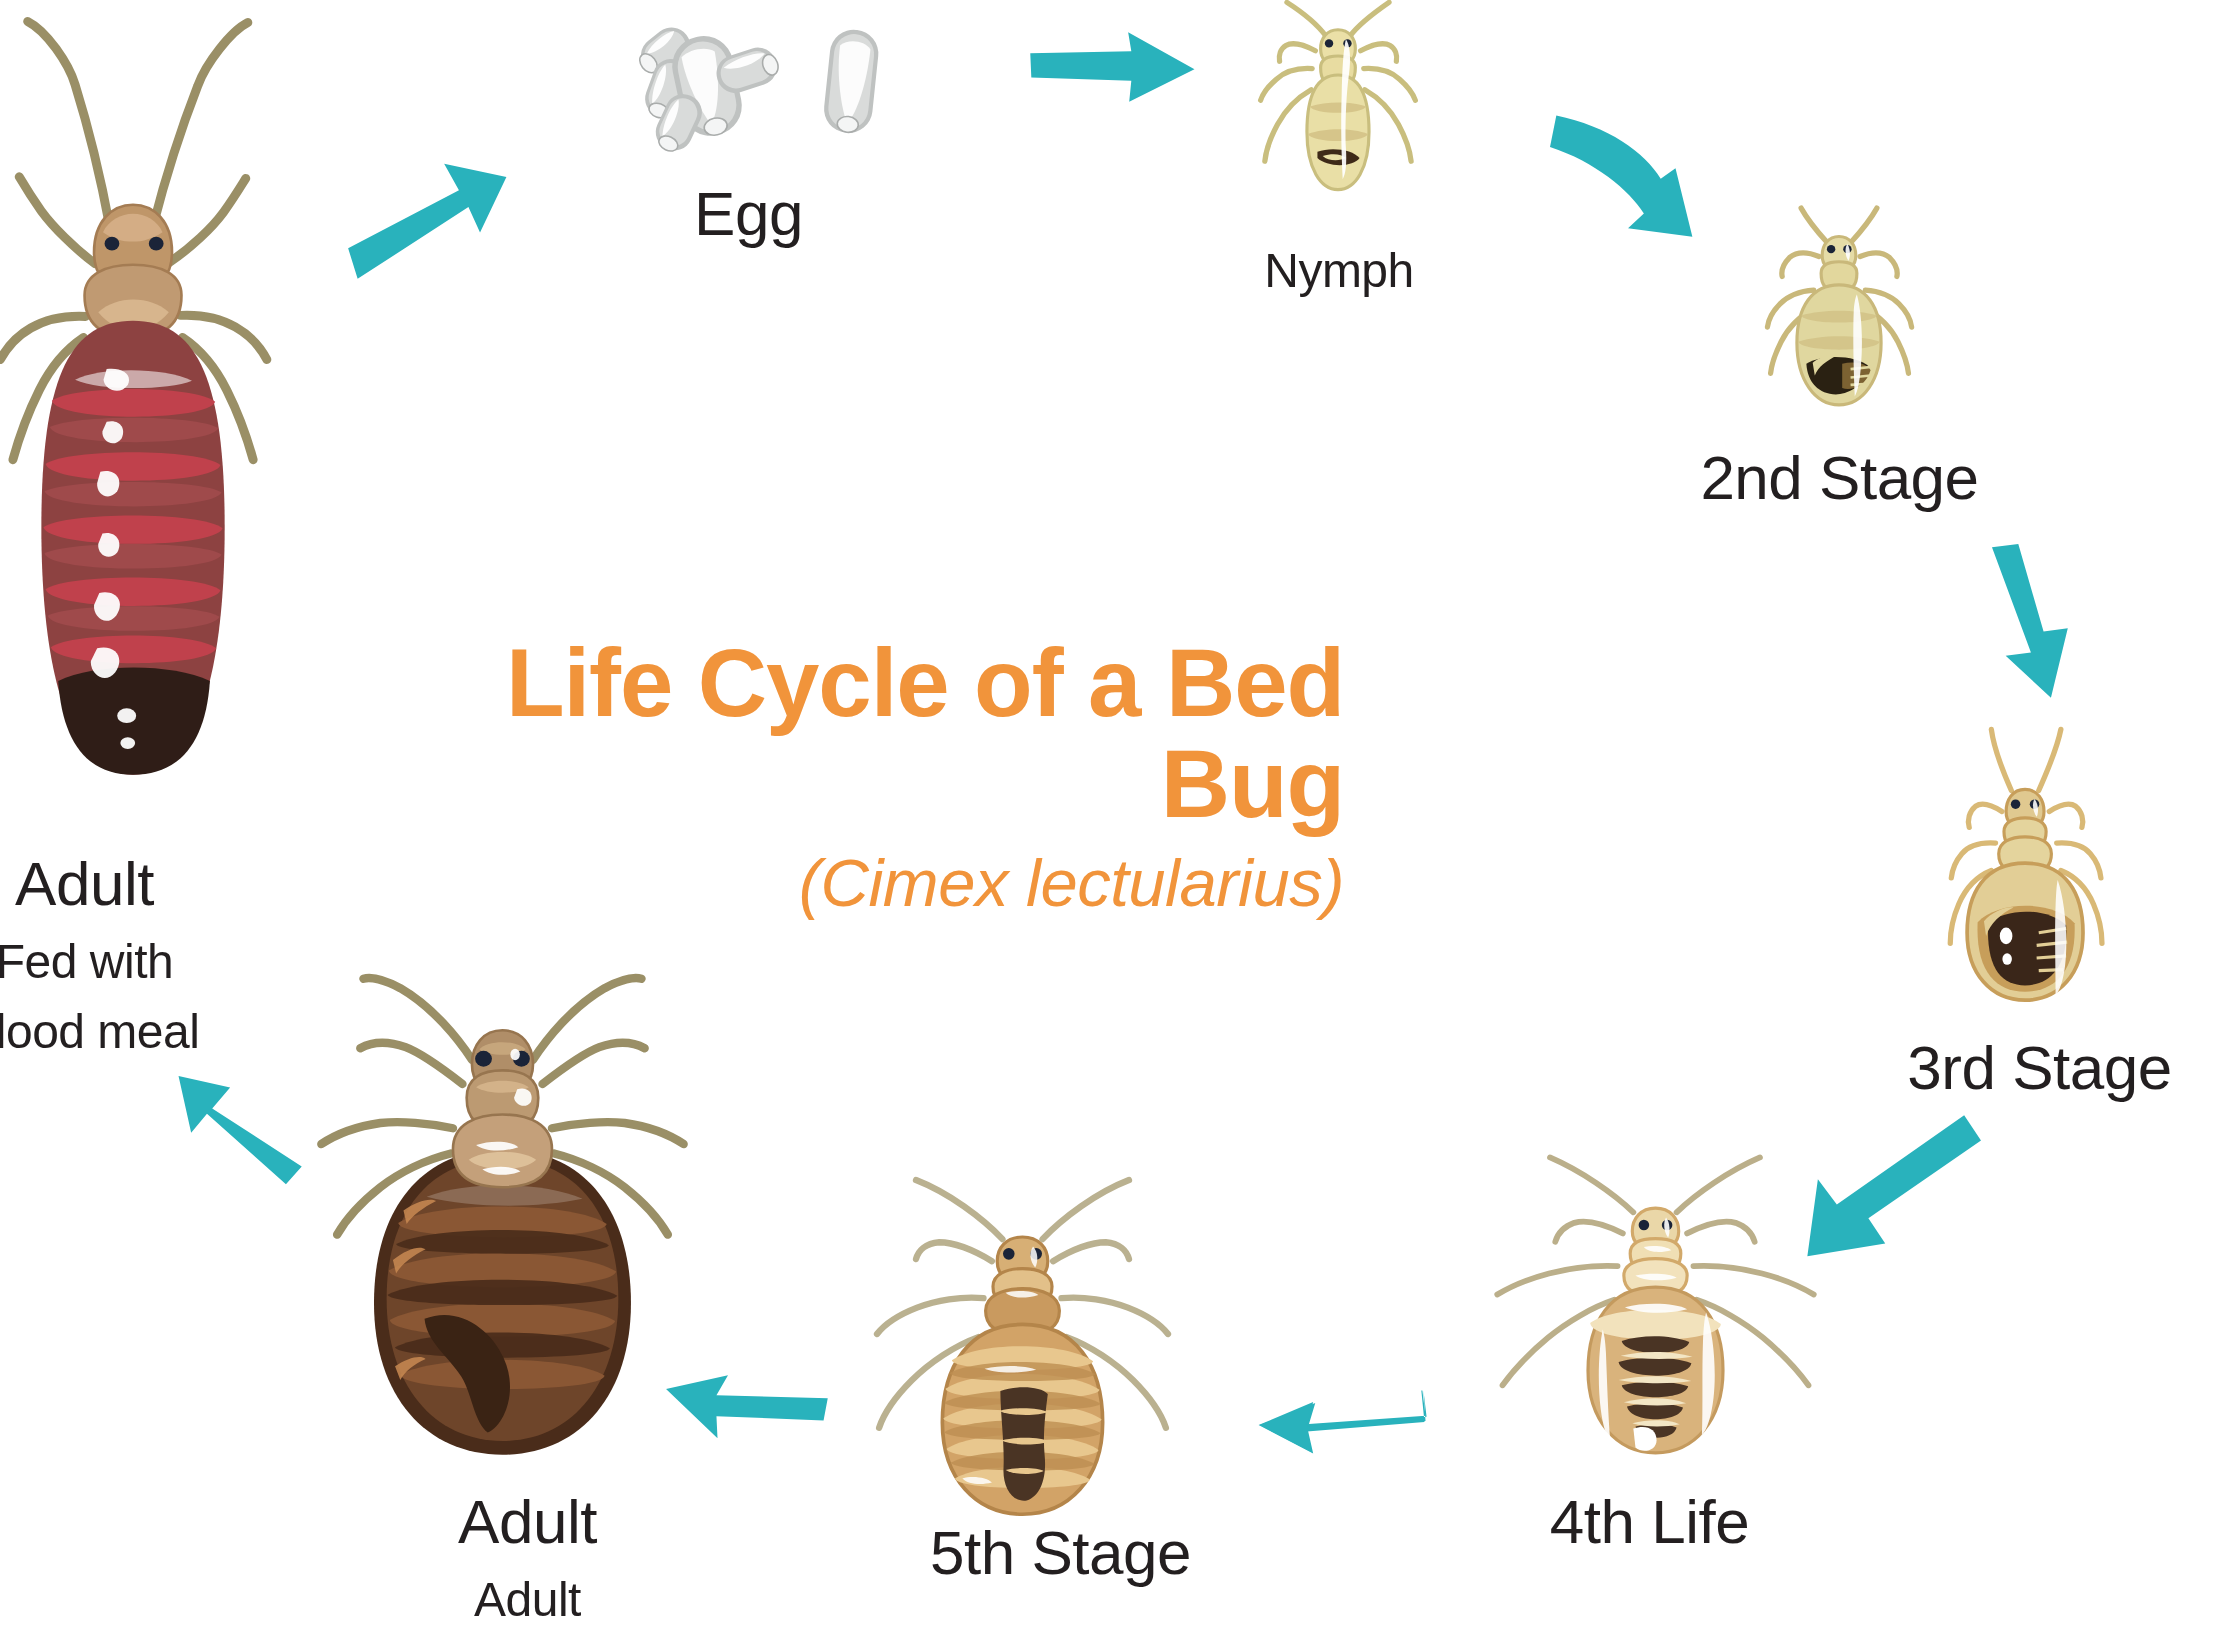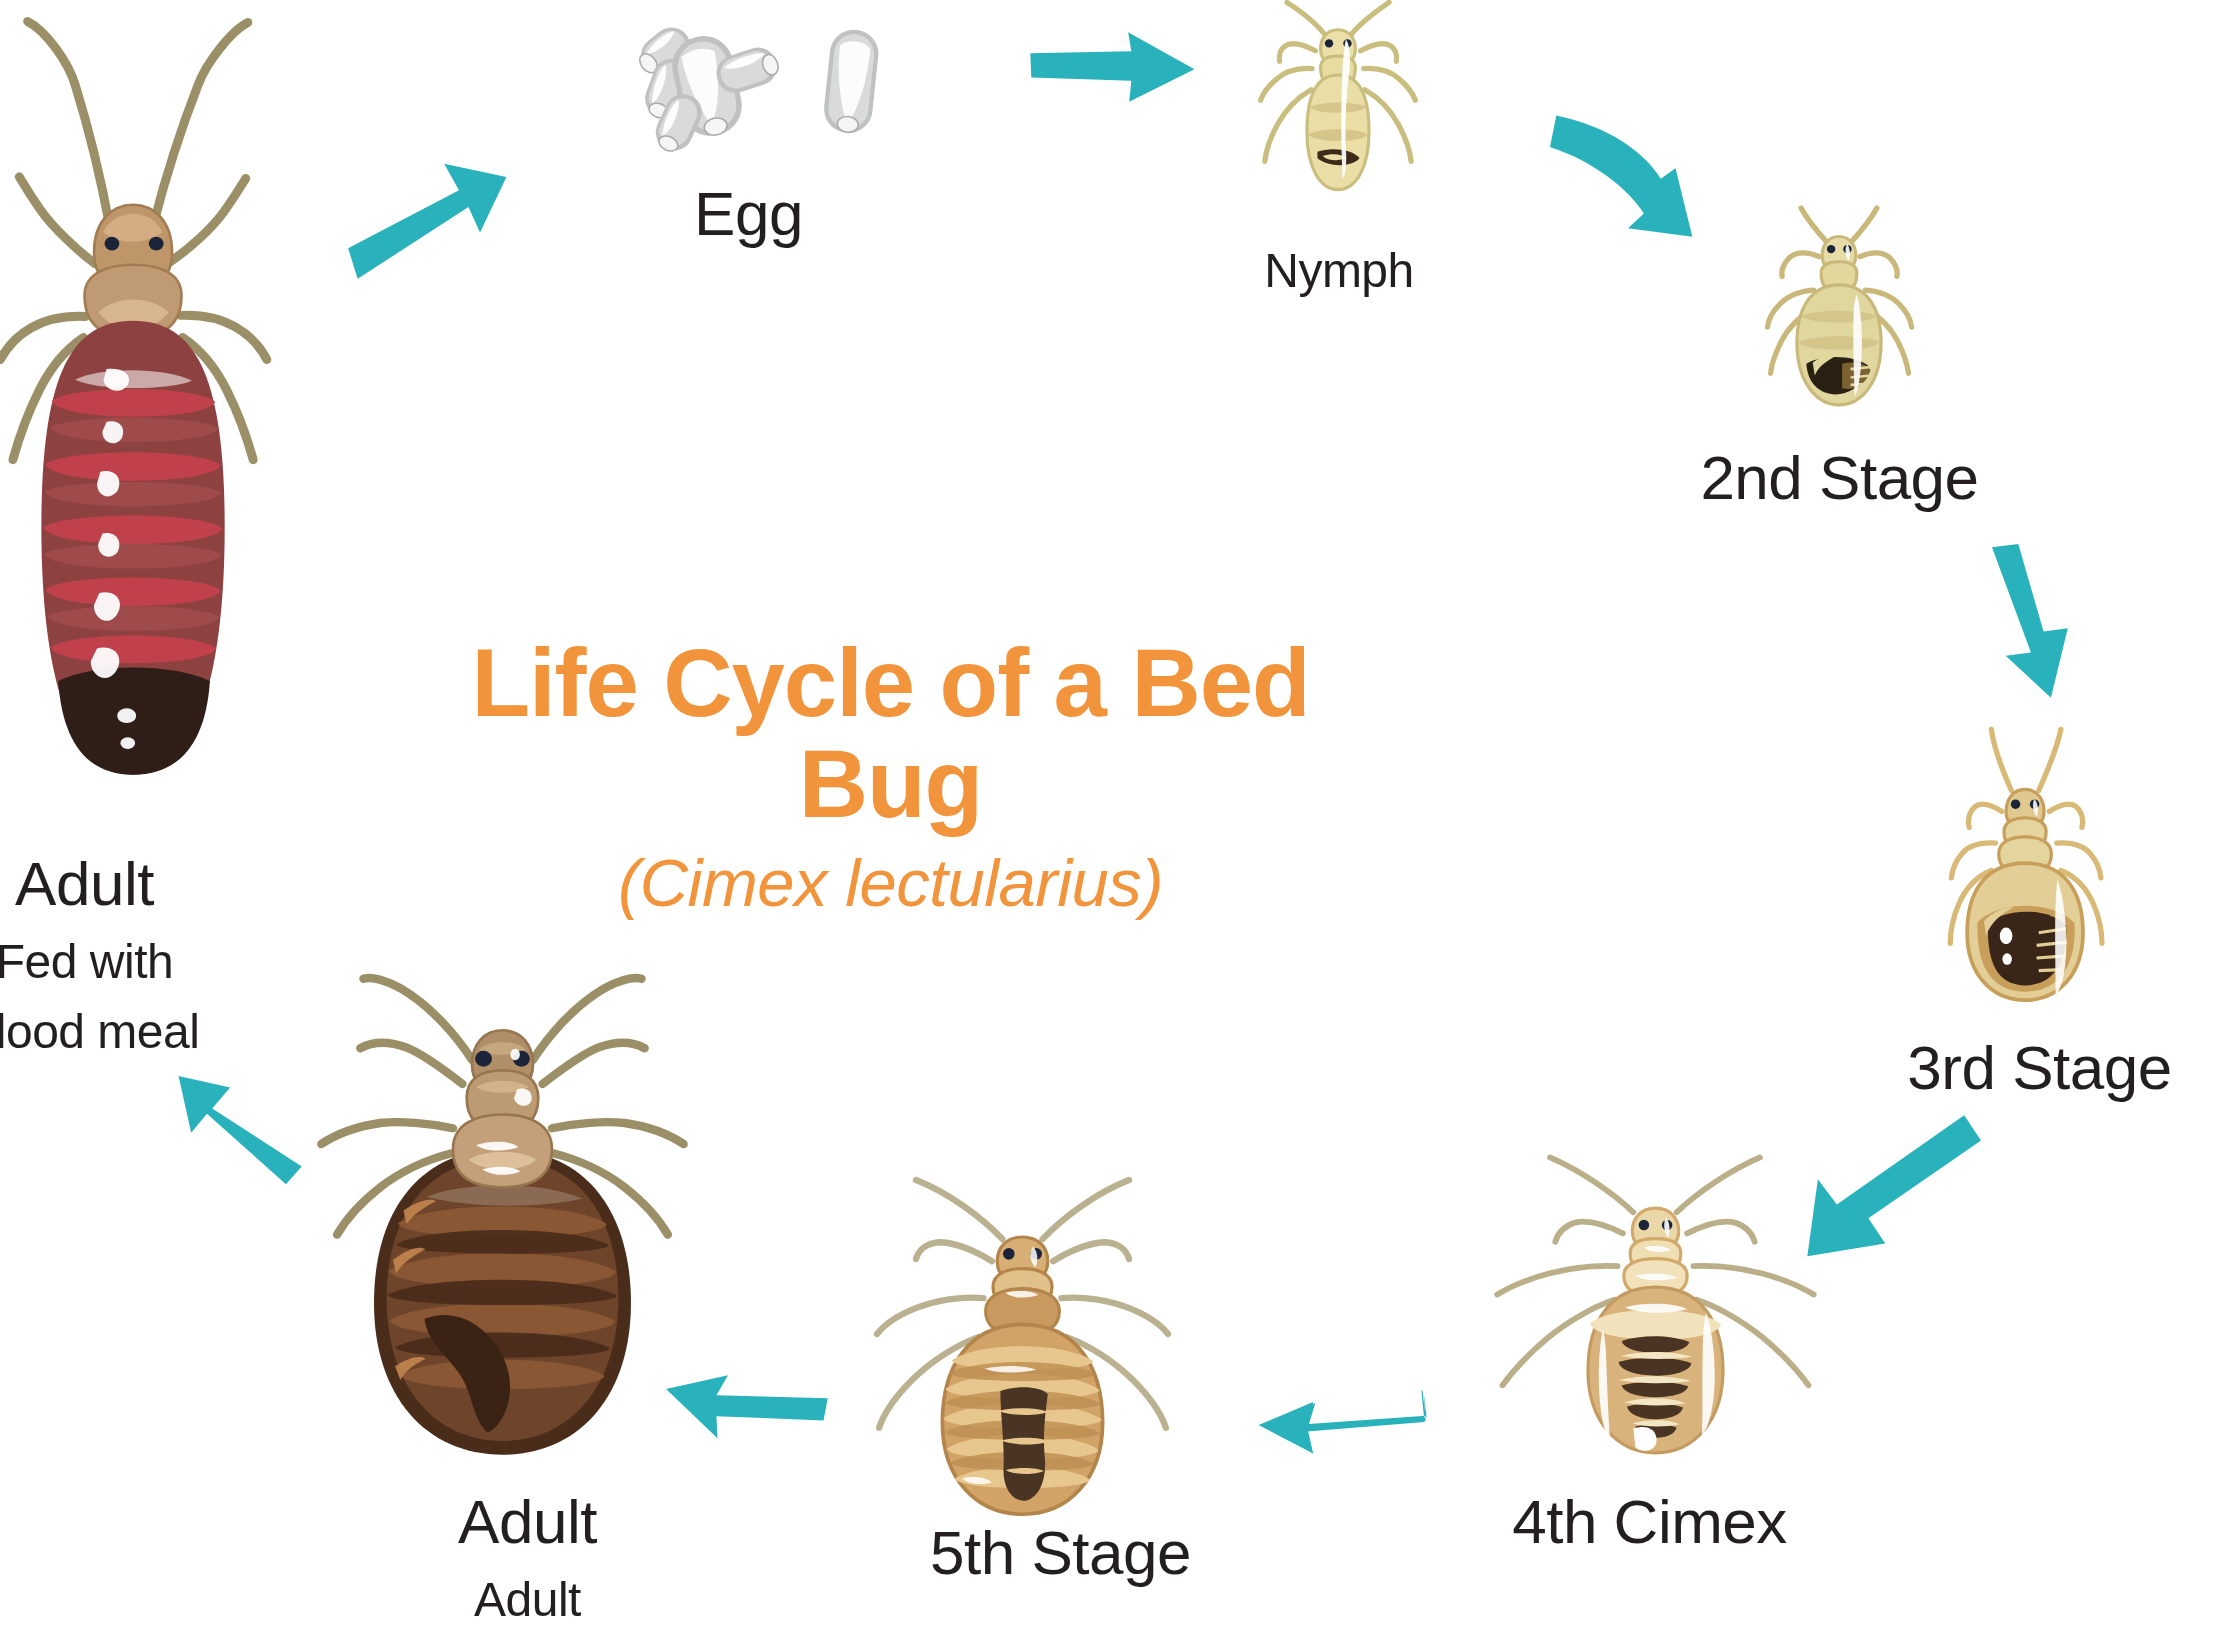--- a/index.html
+++ b/index.html
@@ -34,21 +34,21 @@
     font-size: 62px;
     font-weight: 400;
   }
   .label .sub {
     display: block;
     font-size: 48px;
     font-weight: 400;
   }
   .title-wrap {
     position: absolute;
-    text-align: center;
+    text-align: right;
     color: #F1943B;
     font-family: "Liberation Sans", sans-serif;
   }
   .title-main {
     display: block;
     font-size: 96px;
     font-weight: 700;
     letter-spacing: -1.1px;
     line-height: 1.05;
   }
@@ -387,21 +387,21 @@
         <path d="M272 240 C 300 234, 338 236, 350 244 C 322 252, 284 250, 272 240 Z"></path>
         <path d="M252 300 C 290 290, 350 292, 370 304 C 334 314, 274 312, 252 300 Z"></path>
         <path d="M406 310 C 420 350, 426 420, 420 472 C 416 506, 408 532, 398 542
                  C 400 490, 398 420, 400 366 C 401 340, 403 320, 406 310 Z"></path>
         <path d="M210 342 C 202 380, 200 444, 206 492 C 210 524, 216 544, 224 552
                  C 220 502, 218 436, 216 386 C 215 362, 212 348, 210 342 Z"></path>
       </g>
     </svg>
   </div>
   <div class="label" style="left:1465px; top:1471px; width:369px;">
-    <span class="main">4th Cimex</span>
+    <span class="main">4th Life</span>
   </div>
 
   <div class="node" style="left:1254px; top:1381px;">
     <svg width="174" height="84" viewBox="0 0 330 160">
       <path d="M320 18 L326 66 L104 82 L116 42 L10 84 L110 136 L100 96 L324 78 L318 18 Z" fill="#29B2BC"></path>
       <path d="M322 18 L328 68 L100 86 L112 40 L8 84 L112 138 L102 94 L326 76 Z" fill="#29B2BC"></path>
     </svg>
   </div>
 
   <div class="node" style="left:859px; top:1160px;">

